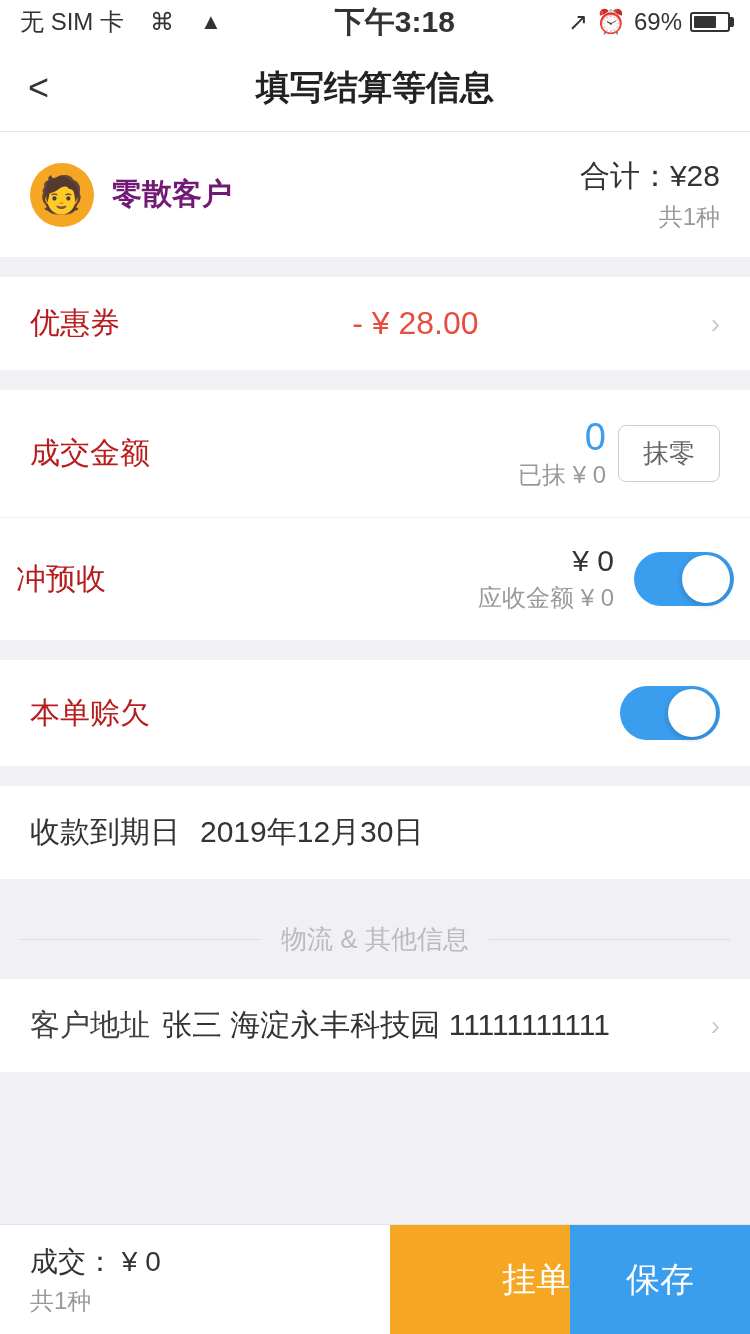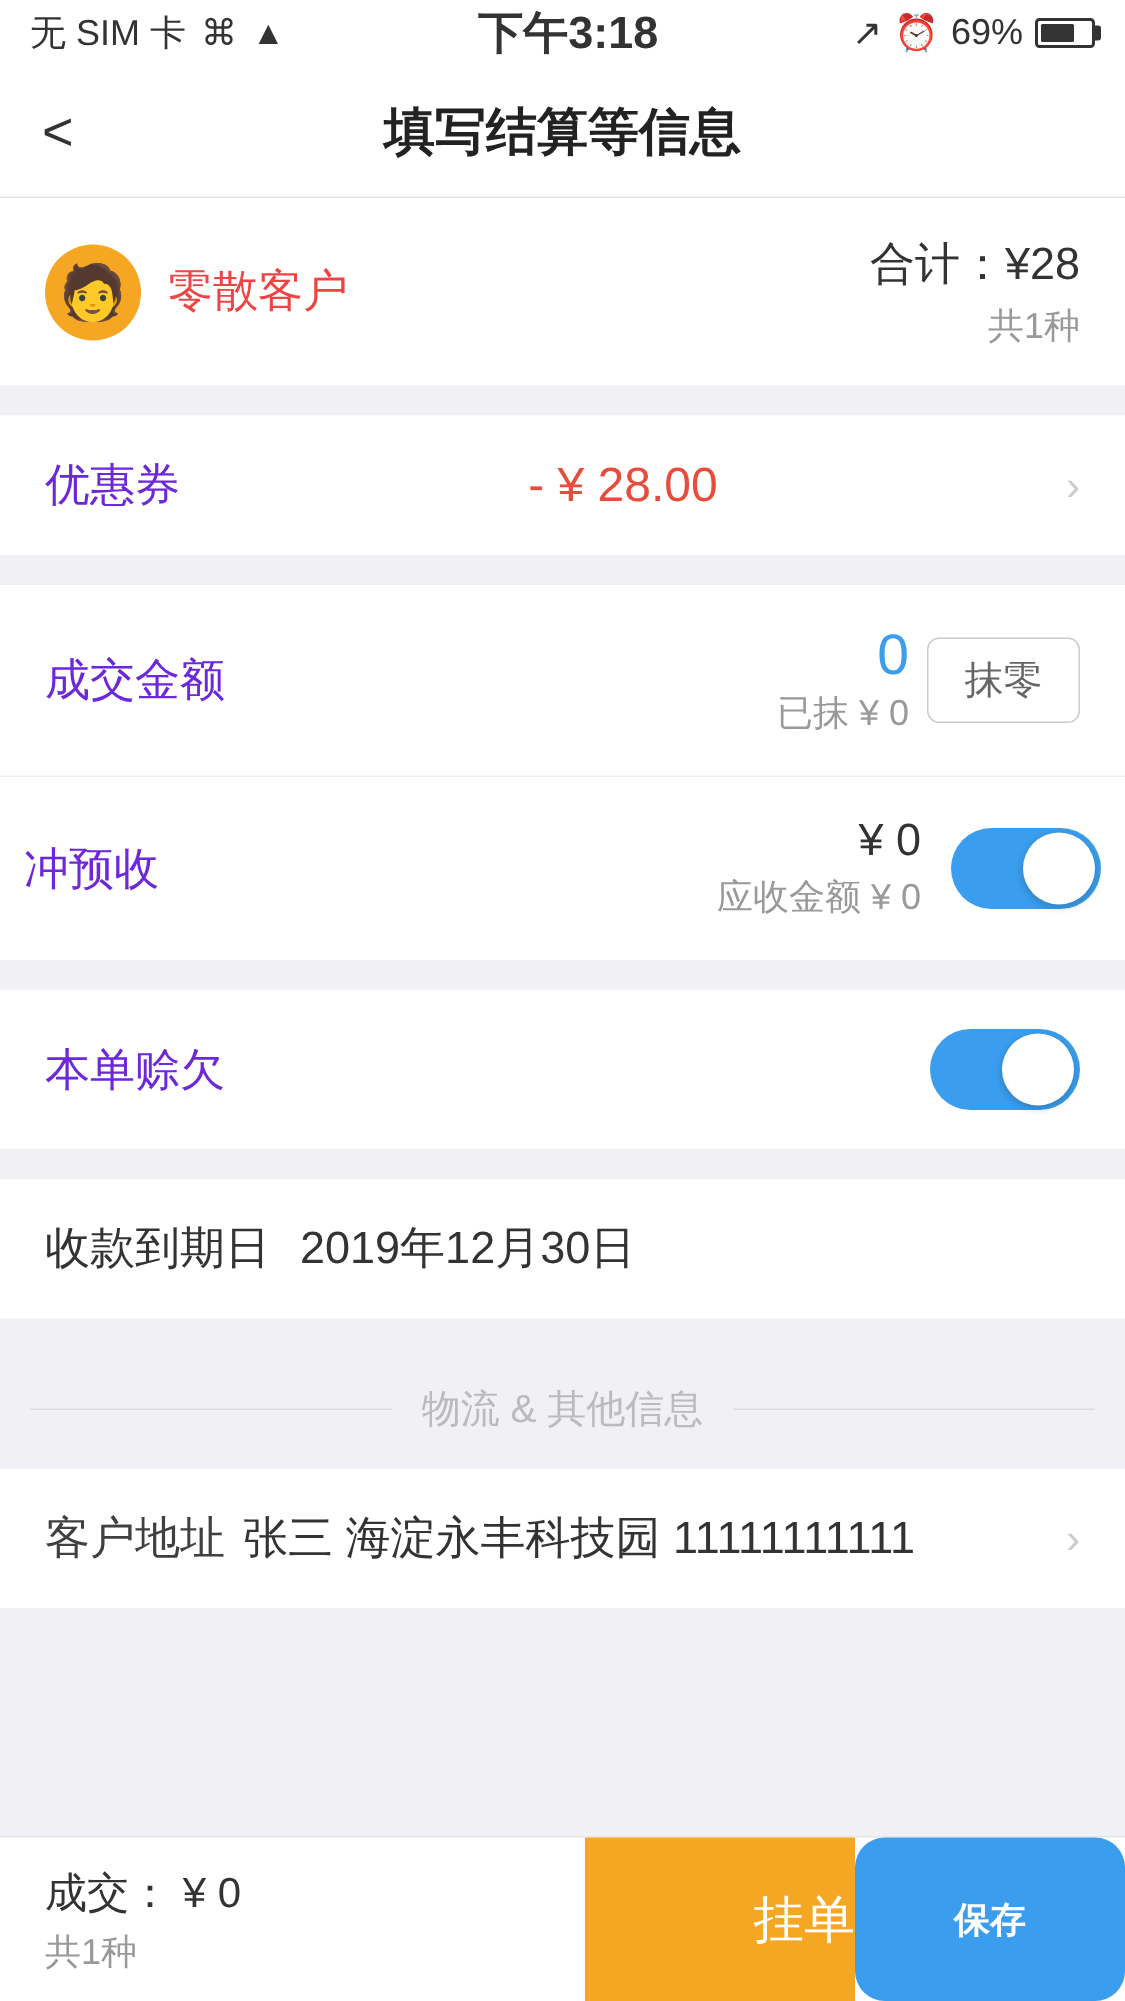--- a/index.html
+++ b/index.html
@@ -18,21 +18,21 @@
     .status-bar {
       height: 44px;
       background: #fff;
       display: flex;
       align-items: center;
       justify-content: space-between;
       padding: 0 20px;
       font-size: 24px;
       font-weight: 500;
     }
-    .status-left { display: flex; align-items: center; gap: 10px; }
+    .status-left { display: flex; align-items: center; gap: 26px; }
     .status-center { font-size: 30px; font-weight: 600; }
     .status-right { display: flex; align-items: center; gap: 8px; font-size: 24px; }
     .battery {
       width: 40px; height: 20px;
       border: 2px solid #333;
       border-radius: 3px;
       position: relative;
       display: inline-flex;
       align-items: center;
       padding: 2px;
@@ -108,39 +108,39 @@
       height: 64px;
       background: #f5a623;
       border-radius: 50%;
       display: flex;
       align-items: center;
       justify-content: center;
       font-size: 36px;
     }
     .customer-name {
       font-size: 30px;
-      color: #ef4444;
-      font-weight: 400;
+      color: #701a75;
+      font-weight: 700;
     }
     .customer-total-right {
       text-align: right;
     }
     .total-amount {
       font-size: 30px;
       color: #333;
       font-weight: 500;
     }
     .total-count {
       font-size: 24px;
       color: #999;
       margin-top: 4px;
     }
     .row-label {
       font-size: 30px;
-      color: #6d28d9;
+      color: #b91c1c;
     }
     .row-right {
       display: flex;
       align-items: center;
       gap: 12px;
       text-align: right;
     }
     .row-value-red {
       font-size: 32px;
       color: #e74c3c;
@@ -358,25 +358,24 @@
       color: #fff;
       font-weight: 500;
       cursor: pointer;
     }
     .bottom-btn-save {
       width: 180px;
       background: #3a9ded;
       display: flex;
       align-items: center;
       justify-content: center;
-      font-size: 24px;
+      font-size: 34px;
       color: #fff;
-      font-weight: 700;
+      font-weight: 400;
       cursor: pointer;
-      border-radius: 20px;
     }
 
     
     .wifi-icon { font-size: 24px; }
   </style>
 </head>
 <body>
 
 <div class="status-bar">
   <div class="status-left">

